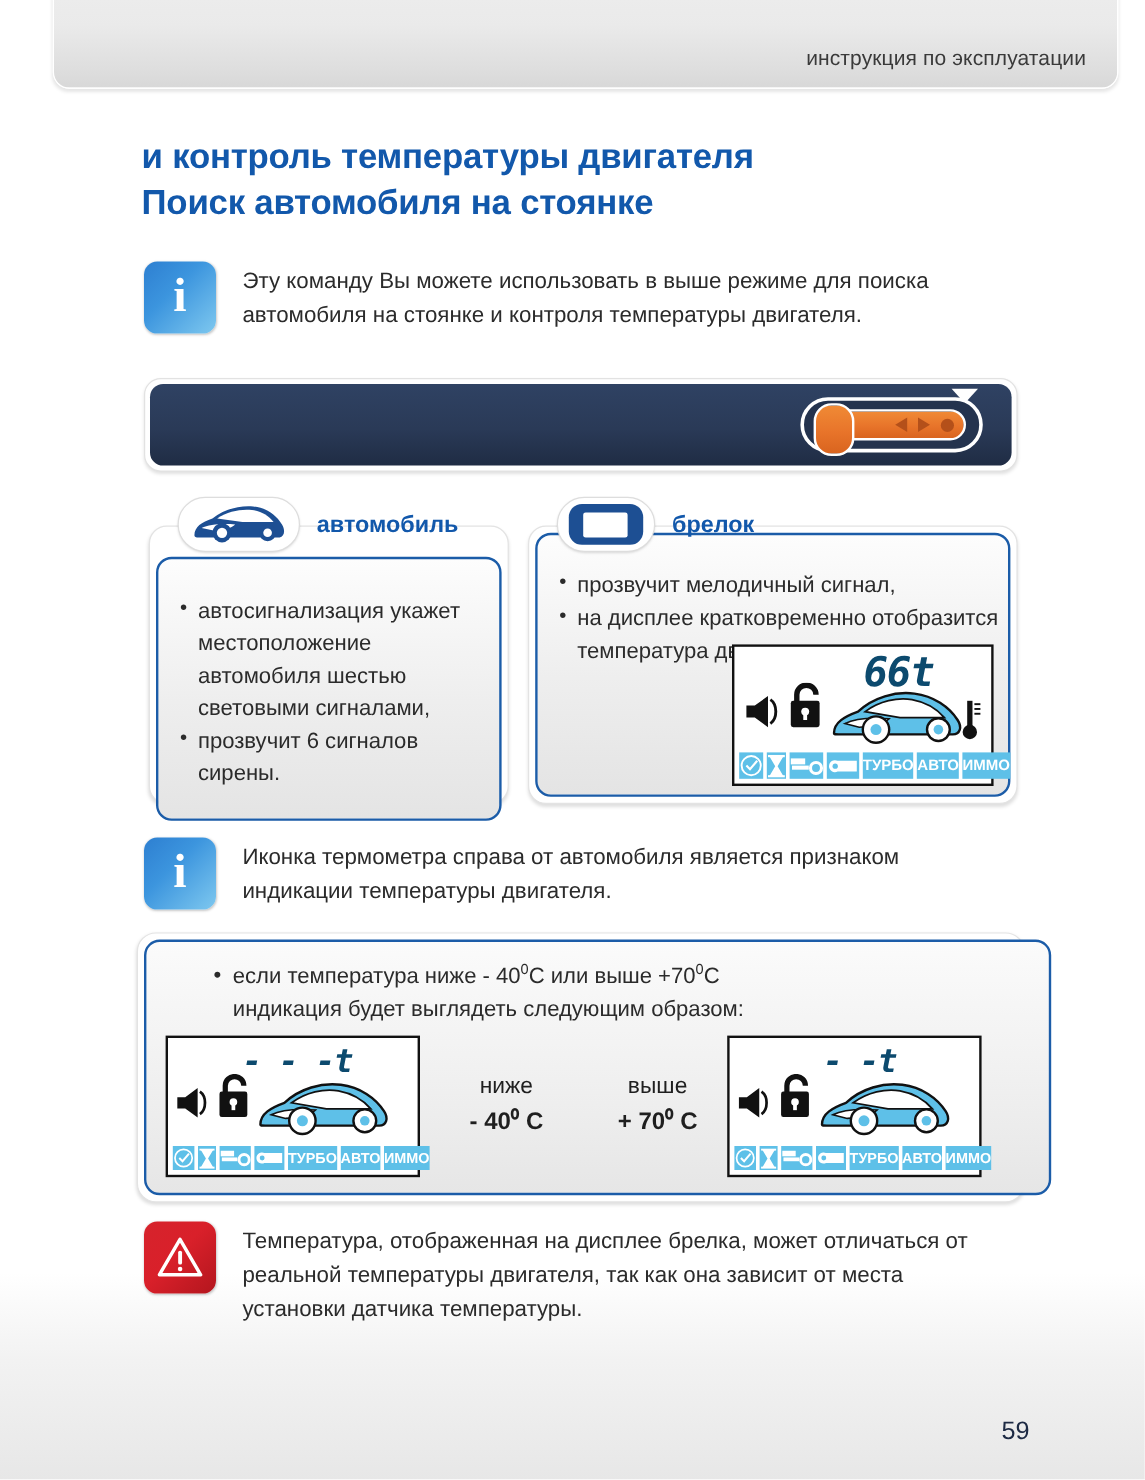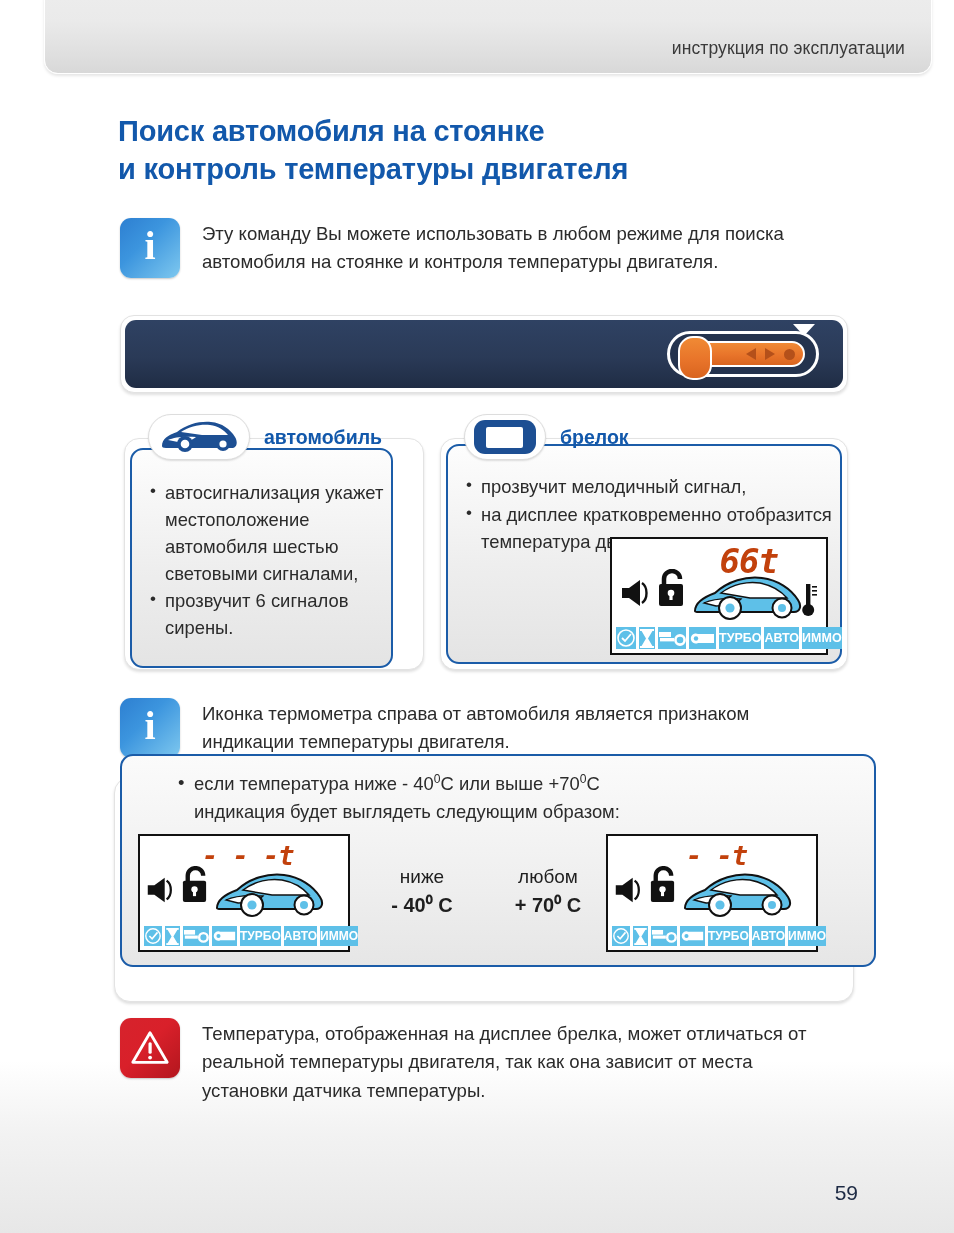--- a/index.html
+++ b/index.html
@@ -136,36 +136,36 @@
     content: "•"; position: absolute; left: 2px; top: -1px; color: #2b2b2b; font-size: 17px;
   }
 
   
   .lcd {
     background: #ffffff; border: 2px solid #111111;
     position: relative;
   }
   .lcd-temp {
     position: absolute; font-family: "DejaVu Sans Mono", monospace;
-    font-weight: bold; color: #c2410c; font-style: italic;
+    font-weight: bold; color: #0c4a6e; font-style: italic;
     letter-spacing: -1px; white-space: nowrap;
   }
   .lcd-row {
     position: absolute; left: 4px; right: 4px; bottom: 4px;
     display: flex; gap: 3px; justify-content: space-between;
   }
   .lcd-chip {
     background: #5ec0e8; display: flex; align-items: center; justify-content: center;
     color: #ffffff; font-weight: bold; line-height: 1;
   }
   .lcd-chip.txt { color: #ffffff; }
 
   
   .lower-box {
-    position: absolute; left: 120px; top: 754px; width: 756px; height: 213px;
+    position: absolute; left: 120px; top: 783px; width: 756px; height: 213px;
     background: linear-gradient(180deg,#fbfbfb 0%,#efefef 60%,#e6e6e6 100%);
     border: 2px solid #1b5ca8; border-radius: 13px;
   }
   .lower-box-outer {
     position: absolute; left: 114px; top: 777px; width: 740px; height: 225px;
     background: #ffffff; border: 1px solid #e3e3e3; border-radius: 16px;
     box-shadow: 0 2px 3px rgba(0,0,0,.13);
   }
   .lower-text {
     position: absolute; left: 72px; top: 14px; width: 620px;
@@ -189,46 +189,46 @@
 </head>
 <body>
 
 <div class="page">
 
   <div class="header-bar">
     <div class="header-title">инструкция по эксплуатации</div>
   </div>
 
   <div class="doc-title">
+    <div>и контроль температуры двигателя</div>
     <div>Поиск автомобиля на стоянке</div>
-    <div>и контроль температуры двигателя</div>
   </div>
 
   <div class="note" style="left:120px; top:218px; width:720px;">
     <div class="badge info">
       <span class="glyph">i</span>
     </div>
-    <div class="txt" style="width:600px;">Эту команду Вы можете использовать в любом режиме для поиска автомобиля на стоянке и контроля температуры двигателя.</div>
+    <div class="txt" style="width:600px;">Эту команду Вы можете использовать в выше режиме для поиска автомобиля на стоянке и контроля температуры двигателя.</div>
   </div>
 
   <div class="cmd-wrap">
     <div class="cmd">
       <div class="caret-down"></div>
       <div class="fob-btn">
         <div class="fob-inner">
           <span class="tri-l"></span>
           <span class="tri-r"></span>
           <span class="dot-b"></span>
         </div>
       </div>
     </div>
   </div>
 
   <div class="panel-shadow" style="left:124px; top:438px; width:300px; height:232px;"></div>
-  <div class="panel" style="left:130px; top:448px; width:263px; height:220px;padding-left:16px;">
+  <div class="panel" style="left:130px; top:464px; width:288px; height:220px;padding-left:16px;">
     <ul class="bullets" style="position:absolute; left:16px; top:30px; width:258px;">
       <li>автосигнализация укажет местоположение автомобиля шестью световыми сигналами,</li>
       <li>прозвучит 6 сигналов сирены.</li>
     </ul>
   </div>
   <div class="tab" style="left:148px; top:414px;">
     <div class="tab-icon-bg">
       <svg width="82" height="38" viewBox="0 0 82 38">
         <path d="M4 28 C4 21 10 17 19 14 C29 6 42 3 53 4 C64 5 72 11 77 19 C80 24 79 29 75 30 L8 30 C5 30 4 29 4 28 Z" fill="#1d4f93"></path>
         <path d="M23 14 C32 8 43 6 52 7 C60 8 66 12 70 17 L44 17 Z" fill="#ffffff"></path>
@@ -386,21 +386,21 @@
         <div class="lcd-chip txt" style="width:35px;height:20px;font-size:12px;">АВТО</div>
         <div class="lcd-chip txt" style="width:39px;height:20px;font-size:12px;">ИММО</div>
       </div>
     </div>
 
     <div class="cmp-label" style="left:240px; top:110px; width:120px;">
       <div class="l1">ниже</div>
       <div class="l2">- 40⁰ C</div>
     </div>
     <div class="cmp-label" style="left:366px; top:110px; width:120px;">
-      <div class="l1">любом</div>
+      <div class="l1">выше</div>
       <div class="l2">+ 70⁰ C</div>
     </div>
 
     <div class="lcd" style="position:absolute; left:484px; top:78px; width:212px; height:118px;">
       <div class="lcd-temp" style="left:78px; top:4px; font-size:27px;">- -t</div>
       <svg style="position:absolute;left:4px;top:38px;" width="32" height="32" viewBox="0 0 34 32">
         <path d="M4 11 L11 11 L22 3 L22 29 L11 21 L4 21 Z" fill="#111"></path>
         <path d="M24 6 C30 10 30 22 24 26" stroke="#111" stroke-width="2.4" fill="none"></path>
       </svg>
       <svg style="position:absolute;left:40px;top:30px;" width="29" height="39" viewBox="0 0 30 40">

